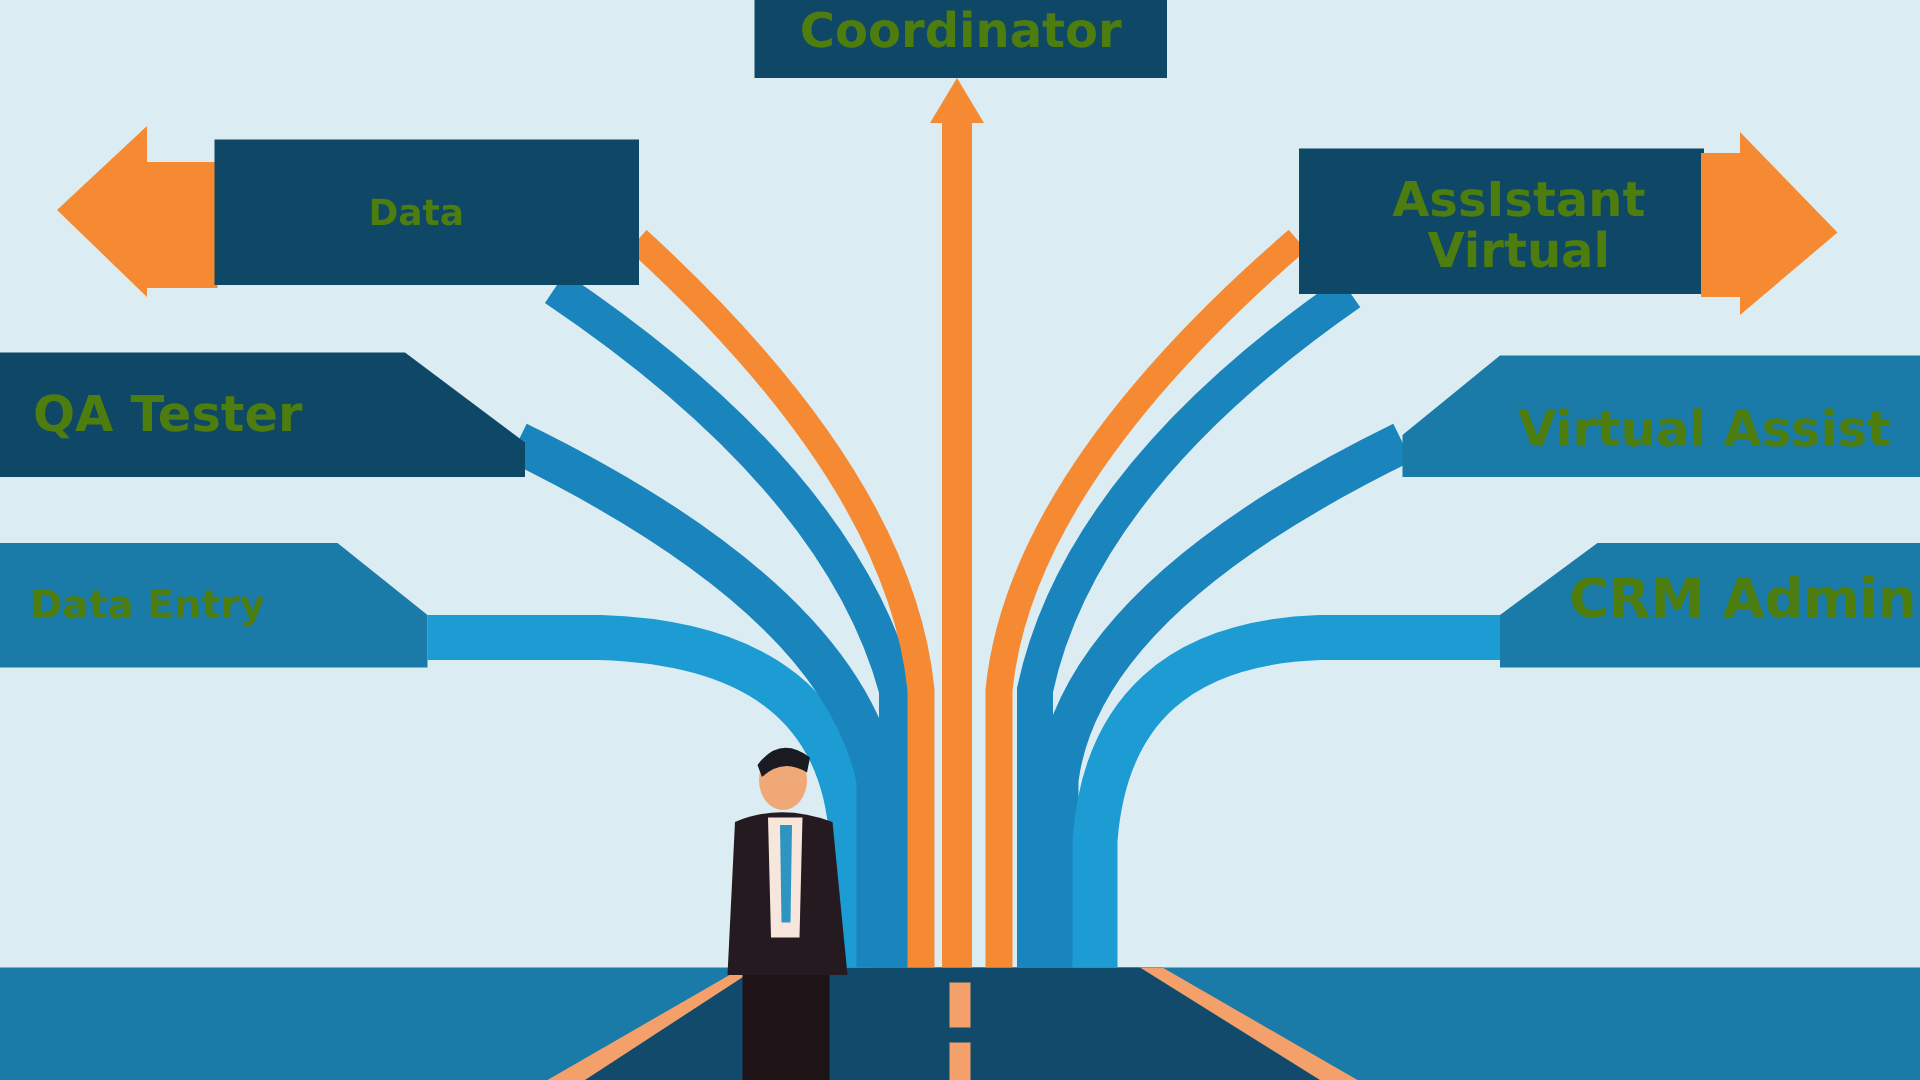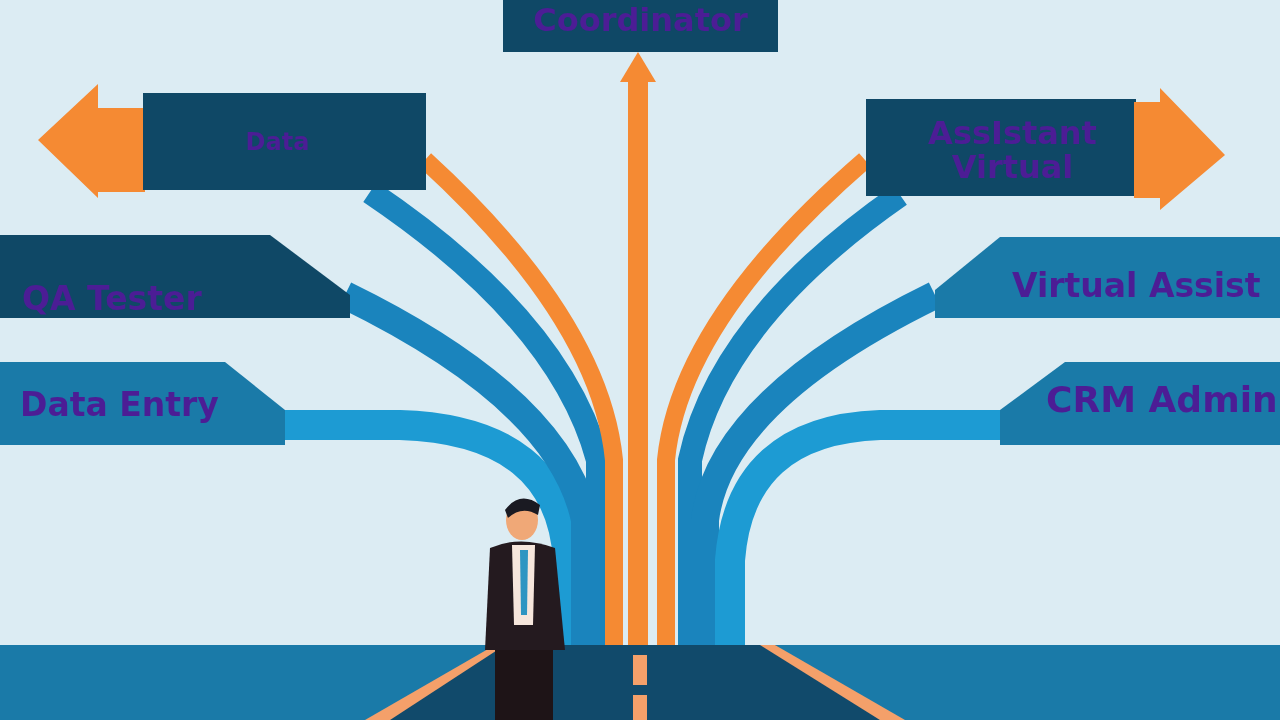--- a/index.html
+++ b/index.html
@@ -1,18 +1,18 @@
 <!DOCTYPE html>
 <html><head>
 <meta charset="utf-8">
 <style>
   html,body{margin:0;padding:0;}
   body{width:1280px;height:720px;overflow:hidden;background:#dcecf3;font-family:"DejaVu Sans","Liberation Sans",sans-serif;position:relative;}
   .scene{position:absolute;left:0;top:0;width:1280px;height:720px;}
-  .label{position:absolute;color:#4c1d95;font-weight:bold;display:flex;align-items:center;}
+  .label{position:absolute;color:#4d7c0f;font-weight:bold;display:flex;align-items:center;}
 </style>
 </head>
 <body>
 
 <svg class="scene" width="1280" height="720" viewBox="0 0 1280 720">
   <rect x="0" y="0" width="1280" height="645" fill="#dcecf3"></rect>
 
   <rect x="0" y="645" width="1280" height="75" fill="#1a7aa8"></rect>
   <polygon points="505,645 775,645 880,720 380,720" fill="#114a6b"></polygon>
   <polygon points="495,645 505,645 390,720 365,720" fill="#f4a06a"></polygon>
@@ -61,16 +61,16 @@
 
 <div class="label" style="left:150px;top:102px;width:255px;height:80px;flex-direction:column;justify-content:center;font-size:24px;line-height:36px;">
   <span>Data</span>
 </div>
 
 <div class="label" style="left:880px;top:112px;width:265px;height:76px;flex-direction:column;justify-content:center;font-size:32px;line-height:34px;">
   <span>AssIstant</span>
   <span>Virtual</span>
 </div>
 
-<div class="label" style="left:22px;top:250px;height:50px;font-size:33px;margin-top:23px;">QA Tester</div>
-<div class="label" style="left:20px;top:380px;height:48px;font-size:33px;">Data Entry</div>
+<div class="label" style="left:22px;top:250px;height:50px;font-size:33px;">QA Tester</div>
+<div class="label" style="left:20px;top:380px;height:48px;font-size:26px;">Data Entry</div>
 <div class="label" style="left:1012px;top:261px;height:48px;font-size:33px;white-space:nowrap;">Virtual Assist</div>
 <div class="label" style="left:1046px;top:375px;height:48px;font-size:36px;white-space:nowrap;">CRM Admin</div>
 
 </body></html>

